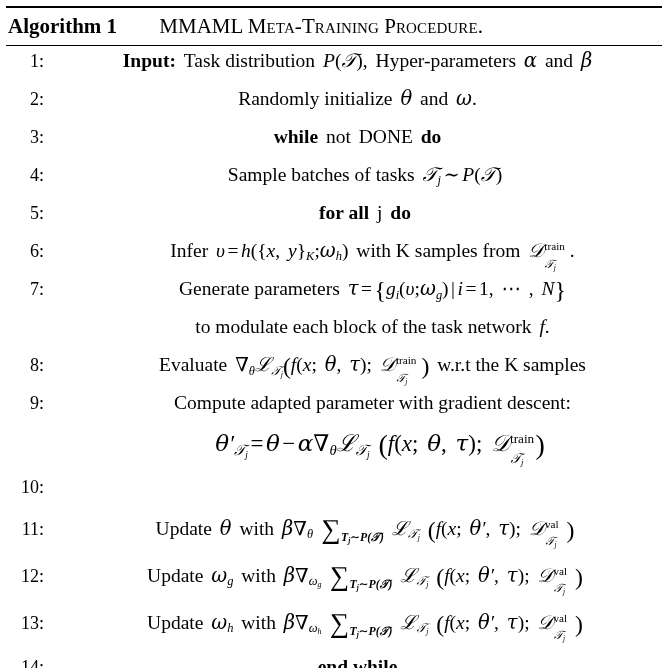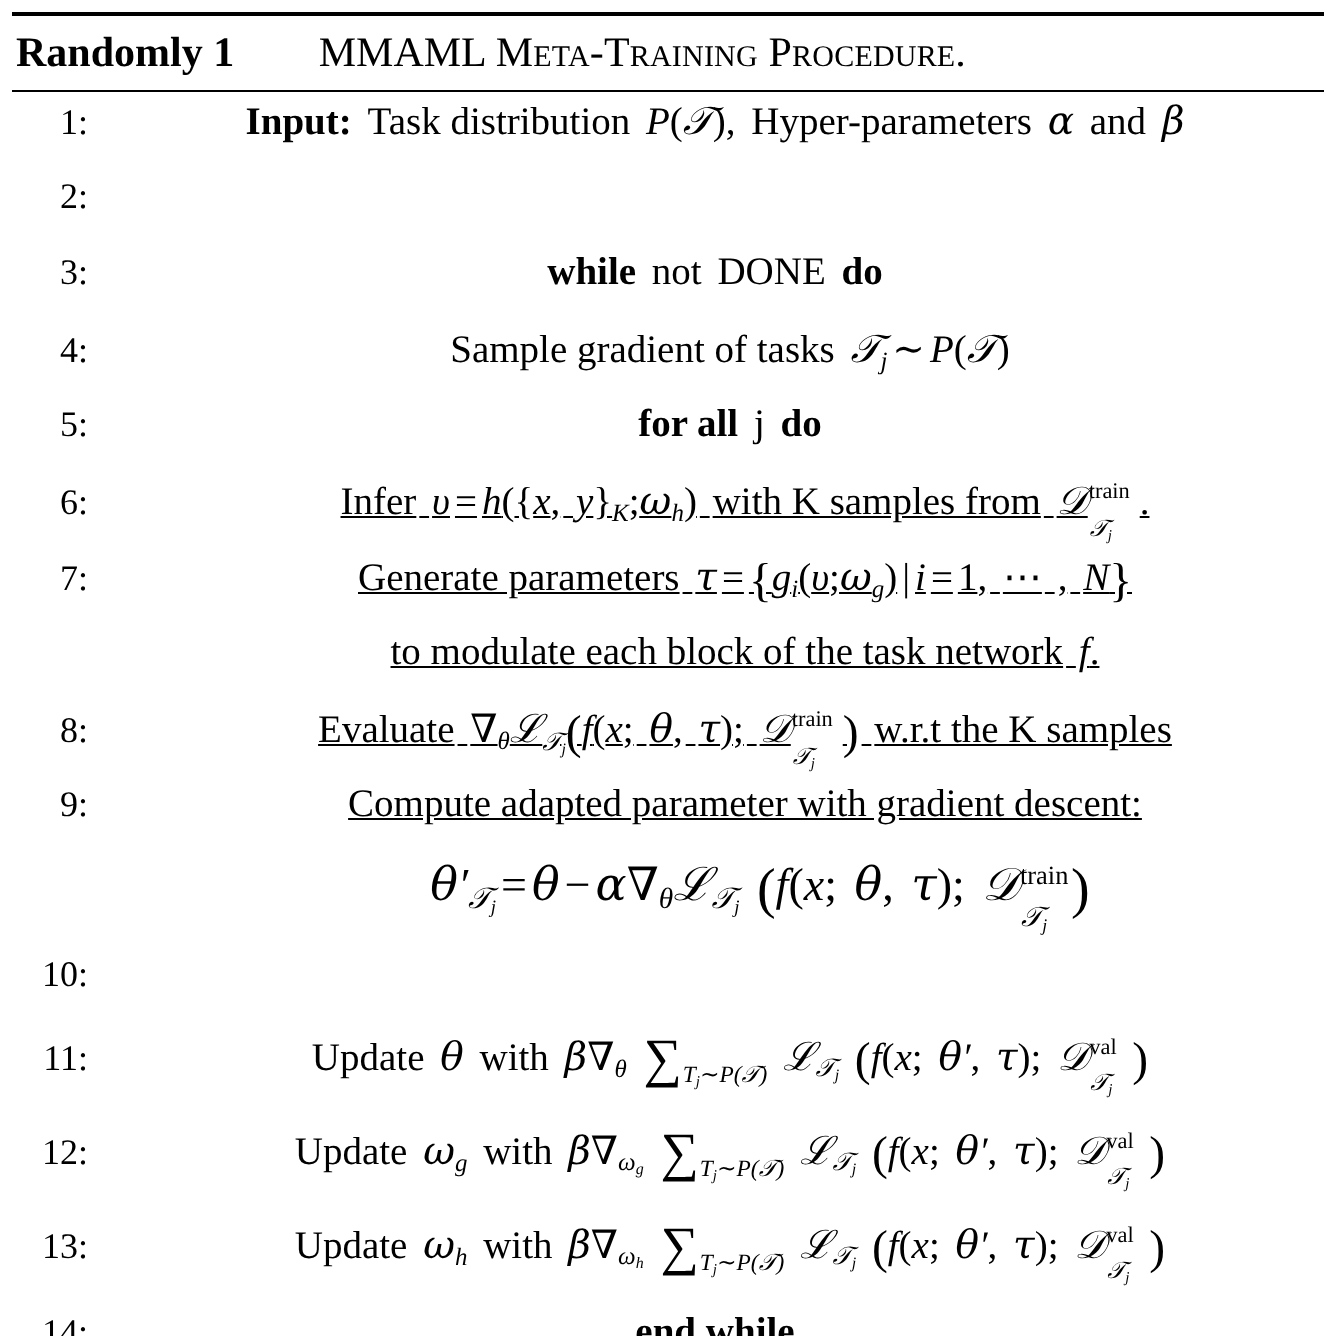--- a/index.html
+++ b/index.html
@@ -68,21 +68,21 @@
     box-sizing: content-box;
   }
   .ln.blank { visibility: hidden; }
 
   .code {
     flex: 1 1 auto;
     text-align: center;
   }
   .ind0 { padding-left: 0px; }
   .ind1 { padding-left: 15px; }
-  .ind2 { padding-left: 30px; text-decoration: underline; }
+  .ind2 { padding-left: 30px; }
   .ind3 { padding-left: 45px; }
 
   .kw { font-weight: bold; }
 
   
   .m  { font-family: "Liberation Serif", "DejaVu Serif", serif; font-style: italic; }
   .mu { font-family: "Liberation Serif", "DejaVu Serif", serif; font-style: normal; }
   .gk { font-family: "DejaVu Serif", "Liberation Serif", serif; font-style: italic; }
   .cal{ font-family: "DejaVu Serif", "Liberation Serif", serif; font-style: italic; }
   .op { font-style: normal; padding: 0 2.5px; }
@@ -124,20 +124,21 @@
   .bigsum {
     font-size: 1.38em;
     font-style: normal;
     vertical-align: -0.12em;
     padding: 0 0.5px;
   }
   .sumsub {
     font-size: 0.60em;
     font-style: italic;
     vertical-align: -0.55em;
+    font-weight: bold;
   }
   .bigparen {
     font-size: 1.22em;
     font-style: normal;
     vertical-align: -0.12em;
   }
   .nabla { font-style: normal; font-family: "DejaVu Serif","Liberation Serif",serif; }
   .prime { font-style: italic; }
 
   .eqline {
@@ -145,47 +146,48 @@
   }
 </style>
 </head>
 <body>
 
 <div id="algorithm-box">
 
   <div class="rule-thick"></div>
 
   <div id="algo-header">
-    <span class="algo-word">Randomly</span>
+    <span class="algo-word">Algorithm</span>
     <span class="algo-num">1</span>
     <span class="acronym">MMAML</span>
     <span class="smallcaps">Meta-Training Procedure.</span>
   </div>
 
   <div class="rule-thin"></div>
 
   <div id="algo-body">
 
     <div class="algo-line">
       <span class="ln">1:</span>
       <span class="code ind0"><span class="kw">Input:</span><span class="sp"> </span><span>Task distribution</span><span class="sp"> </span><span class="m">P</span><span class="mu">(</span><span class="cal">𝒯</span><span class="mu">)</span>,<span class="sp"> </span><span>Hyper-parameters</span><span class="sp"> </span><span class="gk">α</span><span class="sp"> </span><span>and</span><span class="sp"> </span><span class="gk">β</span></span>
     </div>
 
     <div class="algo-line">
       <span class="ln">2:</span>
+      <span class="code ind0"><span>Randomly initialize</span><span class="sp"> </span><span class="gk">θ</span><span class="sp"> </span><span>and</span><span class="sp"> </span><span class="gk">ω</span>.</span>
     </div>
 
     <div class="algo-line">
       <span class="ln">3:</span>
       <span class="code ind0"><span class="kw">while</span><span class="sp"> </span><span>not</span><span class="sp"> </span><span>DONE</span><span class="sp"> </span><span class="kw">do</span></span>
     </div>
 
     <div class="algo-line">
       <span class="ln">4:</span>
-      <span class="code ind1"><span>Sample gradient of tasks</span><span class="sp"> </span><span class="cal">𝒯</span><sub>j</sub><span class="op">∼</span><span class="m">P</span><span class="mu">(</span><span class="cal">𝒯</span><span class="mu">)</span></span>
+      <span class="code ind1"><span>Sample batches of tasks</span><span class="sp"> </span><span class="cal">𝒯</span><sub>j</sub><span class="op">∼</span><span class="m">P</span><span class="mu">(</span><span class="cal">𝒯</span><span class="mu">)</span></span>
     </div>
 
     <div class="algo-line">
       <span class="ln">5:</span>
       <span class="code ind1"><span class="kw">for all</span><span class="sp"> </span><span class="mu">j</span><span class="sp"> </span><span class="kw">do</span></span>
     </div>
 
     <div class="algo-line">
       <span class="ln">6:</span>
       <span class="code ind2"><span>Infer</span><span class="sp"> </span><span class="m">υ</span><span class="op">=</span><span class="m">h</span><span class="mu">(</span>{<span class="m">x</span>,<span class="sp"> </span><span class="m">y</span>}<sub>K</sub>;<span class="gk">ω</span><sub>h</sub><span class="mu">)</span><span class="sp"> </span><span>with K samples from</span><span class="sp"> </span><span class="cal">𝒟</span><span class="stack"><span class="top">train</span><span class="bot">𝒯<sub>j</sub></span></span><span class="stackpad" style="width:26px"></span>.</span>

